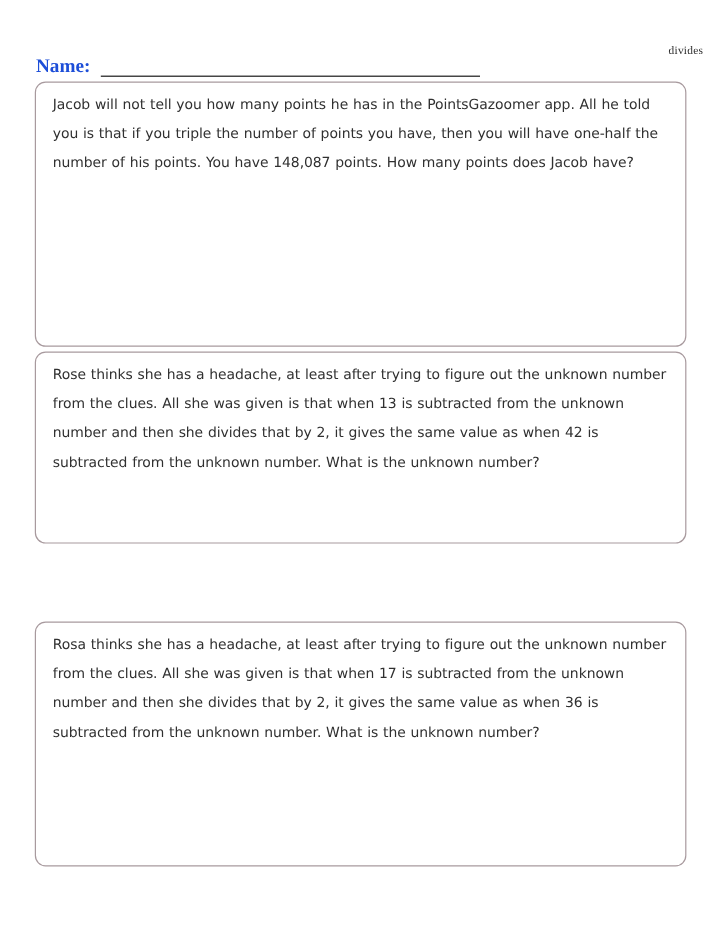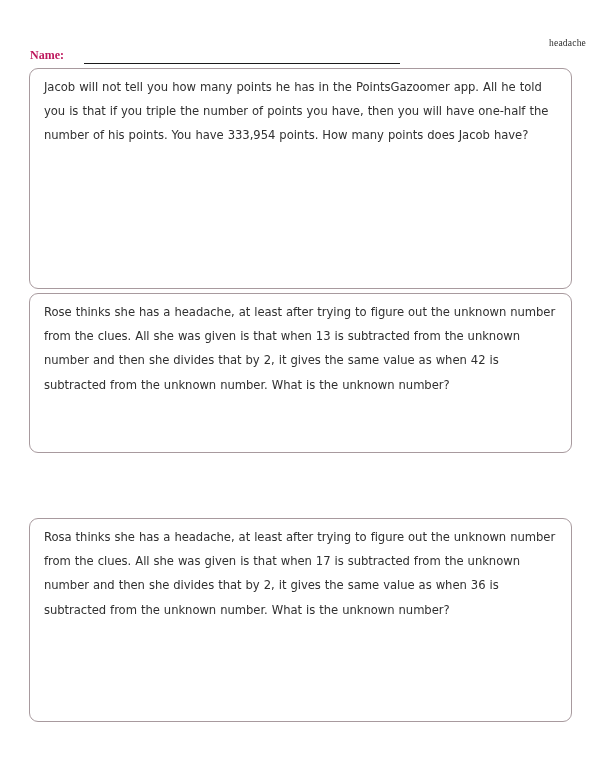--- a/index.html
+++ b/index.html
@@ -43,22 +43,22 @@
     top: 47px;
     width: 420px;
     height: 22px;
   }
   .name-label {
     position: absolute;
     left: 0;
     top: 0;
     font-family: "Liberation Serif", serif;
     font-weight: bold;
-    font-size: 12px;
-    color: #be185d;
+    font-size: 16px;
+    color: #1d4ed8;
     line-height: 17px;
     white-space: nowrap;
   }
   .name-line {
     position: absolute;
     left: 54px;
     top: 16px;
     width: 316px;
     height: 0;
     border-bottom: 1.6px solid #1a1a1a;
@@ -90,29 +90,29 @@
     letter-spacing: -0.05px;
     word-spacing: 0.4px;
     text-align: left;
   }
 </style>
 </head>
 <body>
 
 <div class="page">
 
-  <div class="brand">headache</div>
+  <div class="brand">divides</div>
 
   <div class="name-row">
     <span class="name-label">Name:</span>
     <span class="name-line"></span>
   </div>
 
   <div class="qbox" id="qbox-1">
-    <div class="qtext">Jacob will not tell you how many points he has in the PointsGazoomer app.  All he told you is that if you triple the number of points you have, then you will have one-half the number of his points.  You have 333,954 points.  How many points does Jacob have?</div>
+    <div class="qtext">Jacob will not tell you how many points he has in the PointsGazoomer app.  All he told you is that if you triple the number of points you have, then you will have one-half the number of his points.  You have 148,087 points.  How many points does Jacob have?</div>
   </div>
 
   <div class="qbox" id="qbox-2">
     <div class="qtext">Rose thinks she has a headache, at least after trying to figure out the unknown number from the clues.  All she was given is that when 13 is subtracted from the unknown number and then she divides that by 2, it gives the same value as when 42 is subtracted from the unknown number.  What is the unknown number?</div>
   </div>
 
   <div class="qbox" id="qbox-3">
     <div class="qtext">Rosa thinks she has a headache, at least after trying to figure out the unknown number from the clues.  All she was given is that when 17 is subtracted from the unknown number and then she divides that by 2, it gives the same value as when 36 is subtracted from the unknown number.  What is the unknown number?</div>
   </div>
 

